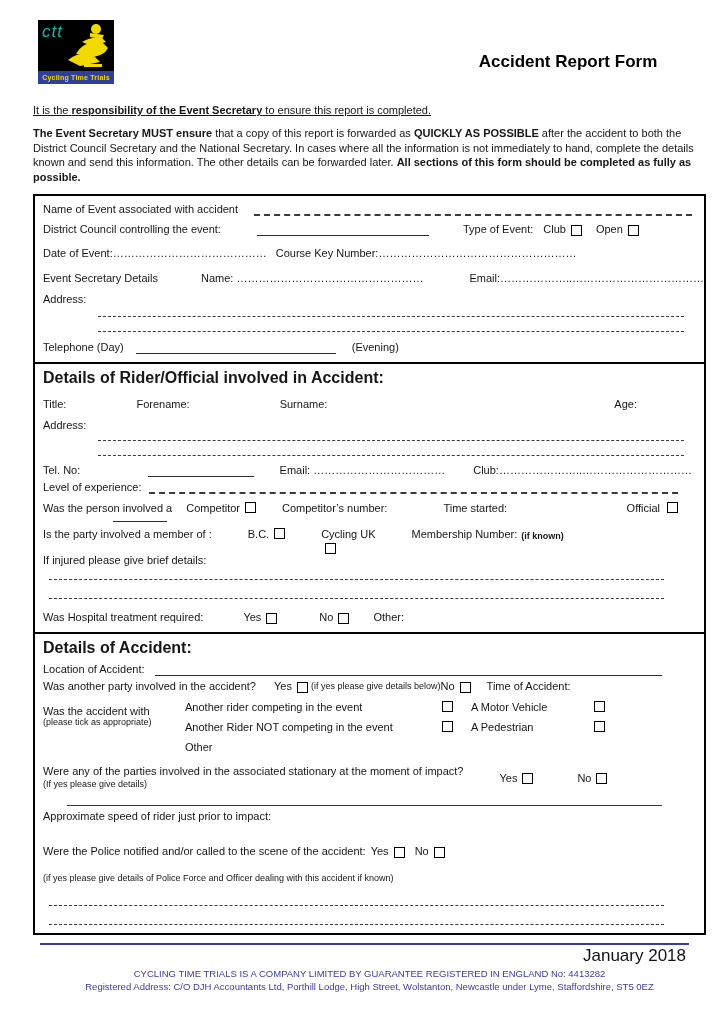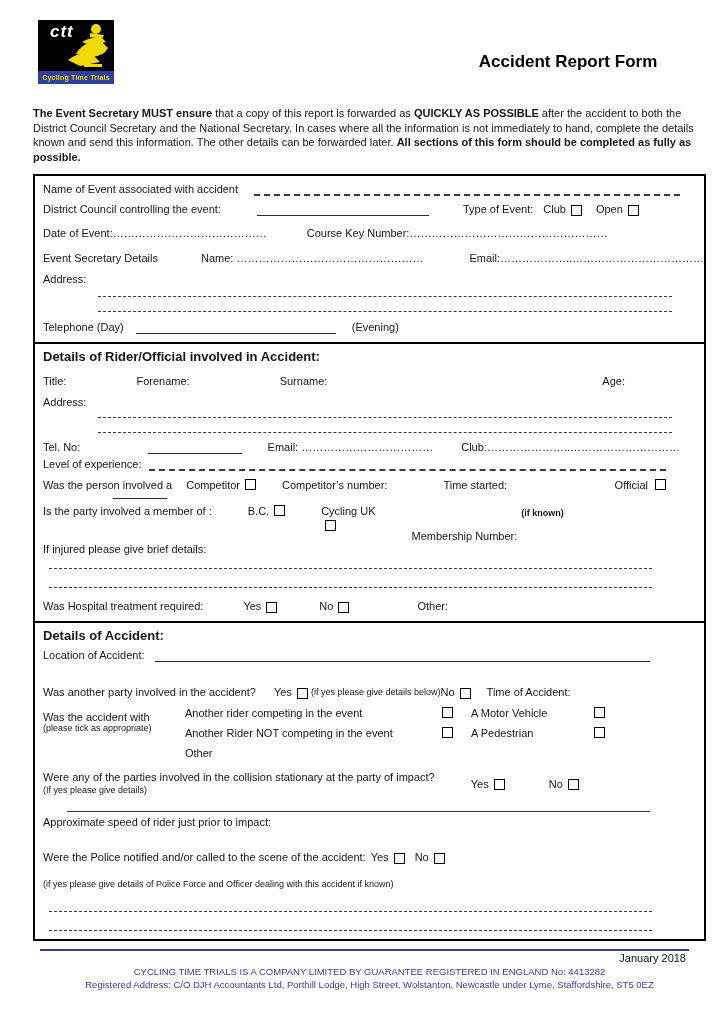--- a/index.html
+++ b/index.html
@@ -4,34 +4,34 @@
 <style>
   html,body{margin:0;padding:0;background:#ffffff;}
   body{width:724px;height:1024px;overflow:hidden;font-family:"Liberation Sans",sans-serif;color:#161616;}
   .page{position:relative;width:724px;height:1024px;background:#fff;}
   .content{padding:12px 18px 0 33px;}
 
   
   .hdr{position:relative;height:84px;}
   .logo{position:absolute;left:5px;top:8px;width:76px;height:64px;background:#000;display:flex;flex-direction:column;}
   .logo-art{flex:1;position:relative;overflow:hidden;}
-  .logo-abbr{position:absolute;left:12px;top:2px;color:#ffffff;font-weight:bold;font-style:italic;font-size:17px;letter-spacing:1px;}
+  .logo-abbr{position:absolute;left:4px;top:2px;color:#14b8a6;font-weight:normal;font-style:italic;font-size:17px;letter-spacing:1px;}
   .logo-strip{height:13px;background:#2f3f9e;color:#f2d900;font-size:7px;font-weight:bold;text-align:center;line-height:13px;letter-spacing:.2px;}
   .title{position:absolute;left:380px;top:40px;width:310px;text-align:center;font-size:17px;font-weight:bold;color:#000;}
 
   .notice{margin-top:8px;font-size:11px;}
   .notice .u{text-decoration:underline;}
   .b{font-weight:bold;}
   .intro{margin-top:10px;font-size:11px;line-height:14.5px;width:668px;}
 
   
   .form{margin-top:10px;border:2.4px solid #000;width:673px;box-sizing:border-box;}
-  .sec{padding:5px 24px 8px 8px;box-sizing:border-box;}
+  .sec{padding:5px 12px 8px 8px;box-sizing:border-box;}
   .sec + .sec{border-top:2.4px solid #000;}
-  .sec-h{font-weight:bold;font-size:13px;}
+  .sec-h{font-weight:bold;font-size:16px;}
 
   .row{display:flex;align-items:flex-end;font-size:11px;line-height:13px;}
   .row .lbl{white-space:nowrap;}
   .fill{border-bottom:1.6px solid #2b2b2b;height:10px;}
   .dash{border-bottom:2px dashed #3a3a3a;}
   .cb{display:inline-block;width:9px;height:9px;border:1.8px solid #000;margin-left:5px;flex:0 0 auto;}
   .sm{font-size:9px;}
   .stack{display:flex;flex-direction:column;}
   .hline{border-bottom:1.8px dashed #3a3a3a;height:0;}
 
@@ -39,21 +39,21 @@
   .withwrap{display:flex;margin-top:8px;font-size:11px;}
   .withleft{width:142px;}
   .withopts{flex:1;}
   .withrow{display:flex;align-items:flex-start;margin-bottom:8px;}
   .wo1{width:252px;}
   .wo2{width:118px;margin-left:18px;}
 
   
   .footer{margin-top:8px;}
   .fline{border-top:2px solid #3b3b9e;margin:0 17px 0 7px;}
-  .fdate{text-align:right;font-size:11px;margin:1px 20px 0 0;color:#111;}
+  .fdate{text-align:right;font-size:17px;margin:1px 20px 0 0;color:#111;}
   .fblue{color:#3b3b9e;text-align:center;font-size:9.5px;margin-top:2px;}
 </style>
 </head>
 <body>
 
 <div class="page">
   <div class="content">
 
     <div class="hdr">
       <div class="logo">
@@ -66,20 +66,25 @@
             <path d="M44 22 q10 -6 20 -4 l4 4 -14 4 z" fill="#f2d900"></path>
             <path d="M52 13 l14 2 -2 4 -12 -2 z" fill="#f2d900"></path>
             <path d="M46 44 h18 v3 h-18 z" fill="#f2d900"></path>
           </svg>
         </div>
         <div class="logo-strip">Cycling Time Trials</div>
       </div>
       <div class="title">Accident Report Form</div>
     </div>
 
+    <div class="notice">
+      <span class="u">
+        <span>It is the </span><span class="b">responsibility of the Event Secretary</span><span> to ensure this report is completed.</span>
+      </span>
+    </div>
 
     <div class="intro">
       <span class="b">The Event Secretary MUST ensure</span><span> that a copy of this report is forwarded as </span><span class="b">QUICKLY AS POSSIBLE</span><span> after the accident to both the District Council Secretary and the National Secretary. In cases where all the information is not immediately to hand, complete the details known and send this information. The other details can be forwarded later. </span><span class="b">All sections of this form should be completed as fully as possible.</span>
     </div>
 
     <div class="form">
 
       <div class="sec">
         <div class="row" style="margin-top:2px;">
           <span class="lbl">Name of Event associated with accident</span>
@@ -89,21 +94,21 @@
           <span class="lbl">District Council controlling the event:</span>
           <span class="fill" style="width:172px;margin-left:36px;"></span>
           <span class="lbl" style="margin-left:34px;">Type of Event:</span>
           <span class="lbl" style="margin-left:10px;">Club</span>
           <span class="cb"></span>
           <span class="lbl" style="margin-left:14px;">Open</span>
           <span class="cb"></span>
         </div>
         <div class="row" style="margin-top:11px;">
           <span class="lbl">Date of Event:……………………………………</span>
-          <span class="lbl" style="margin-left:40px;">Course Key Number:………………………………………………</span>
+          <span class="lbl" style="margin-left:9px;">Course Key Number:………………………………………………</span>
         </div>
         <div class="row" style="margin-top:12px;">
           <span class="lbl b" style="font-weight:normal;">Event Secretary Details</span>
           <span class="lbl" style="margin-left:43px;">Name: ……………………………………………</span>
           <span class="lbl" style="margin-left:46px;">Email:………………..………………………………</span>
         </div>
         <div class="row" style="margin-top:8px;">
           <span class="lbl">Address:</span>
         </div>
         <div class="hline" style="margin:10px 8px 0 55px;"></div>
@@ -151,45 +156,45 @@
           <span class="cb" style="margin-right:14px;"></span>
         </div>
         <div class="row" style="margin-top:6px;align-items:flex-start;">
           <span class="lbl">Is the party involved a member of :</span>
           <span class="lbl" style="margin-left:36px;">B.C.</span>
           <span class="cb"></span>
           <span class="stack" style="margin-left:36px;">
             <span class="lbl">Cycling UK</span>
             <span class="cb" style="margin-left:4px;margin-top:2px;"></span>
           </span>
-          <span class="lbl" style="margin-left:36px;margin-top:25px;">Membership Number:</span>
+          <span class="lbl" style="margin-left:36px;">Membership Number:</span>
           <span class="lbl sm" style="margin-left:4px;padding-top:2px;font-weight:bold;">(if known)</span>
         </div>
         <div class="row" style="margin-top:0px;">
           <span class="lbl">If injured please give brief details:</span>
         </div>
         <div class="hline" style="margin:12px 28px 0 6px;"></div>
         <div class="hline" style="margin:18px 28px 0 6px;"></div>
         <div class="row" style="margin-top:12px;">
           <span class="lbl">Was Hospital treatment required:</span>
           <span class="lbl" style="margin-left:40px;">Yes</span>
           <span class="cb"></span>
           <span class="lbl" style="margin-left:42px;">No</span>
           <span class="cb"></span>
-          <span class="lbl" style="margin-left:68px;">Other:</span>
+          <span class="lbl" style="margin-left:24px;">Other:</span>
         </div>
       </div>
 
       <div class="sec">
         <div class="sec-h">Details of Accident:</div>
         <div class="row" style="margin-top:6px;">
           <span class="lbl">Location of Accident:</span>
           <span class="fill" style="flex:1;margin-left:10px;margin-right:30px;"></span>
         </div>
-        <div class="row" style="margin-top:24px;">
+        <div class="row" style="margin-top:4px;">
           <span class="lbl">Was another party involved in the accident?</span>
           <span class="lbl" style="margin-left:18px;">Yes</span>
           <span class="cb"></span>
           <span class="lbl sm" style="margin-left:3px;">(if yes please give details below)</span>
           <span class="lbl">No</span>
           <span class="cb"></span>
           <span class="lbl" style="margin-left:16px;">Time of Accident:</span>
         </div>
 
         <div class="withwrap">
@@ -211,21 +216,21 @@
               <span class="cb"></span>
             </div>
             <div class="withrow" style="margin-bottom:2px;">
               <span>Other</span>
             </div>
           </div>
         </div>
 
         <div class="row" style="margin-top:10px;align-items:center;">
           <span class="stack" style="max-width:470px;">
-            <span>Were any of the parties involved in the collision stationary at the party of impact?</span>
+            <span>Were any of the parties involved in the associated stationary at the moment of impact?</span>
             <span class="sm">(If yes please give details)</span>
           </span>
           <span class="lbl" style="margin-left:36px;">Yes</span>
           <span class="cb"></span>
           <span class="lbl" style="margin-left:44px;">No</span>
           <span class="cb"></span>
         </div>
         <div class="hline" style="margin:14px 30px 0 24px;border-bottom-style:solid;border-bottom-width:1.6px;"></div>
         <div class="row" style="margin-top:4px;text-align:center;">
           <span class="lbl">Approximate speed of rider just prior to impact:</span>

